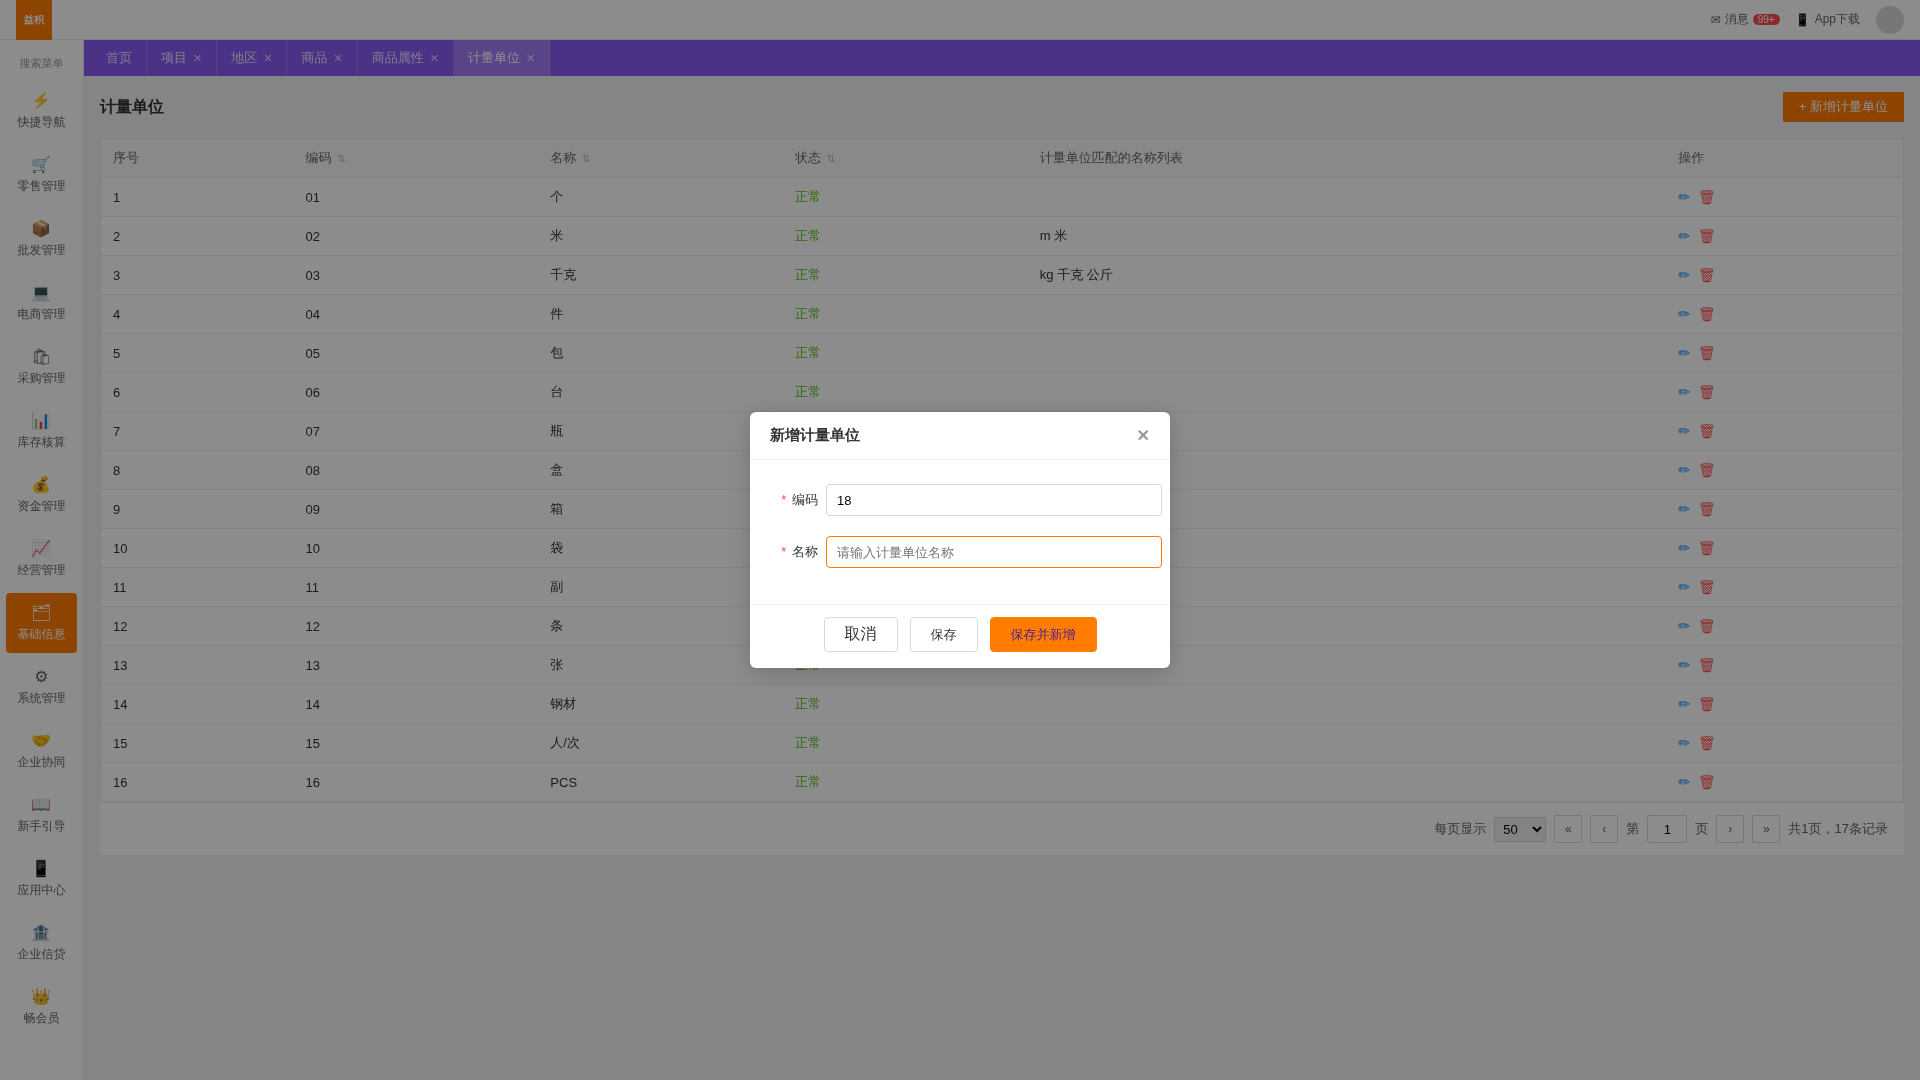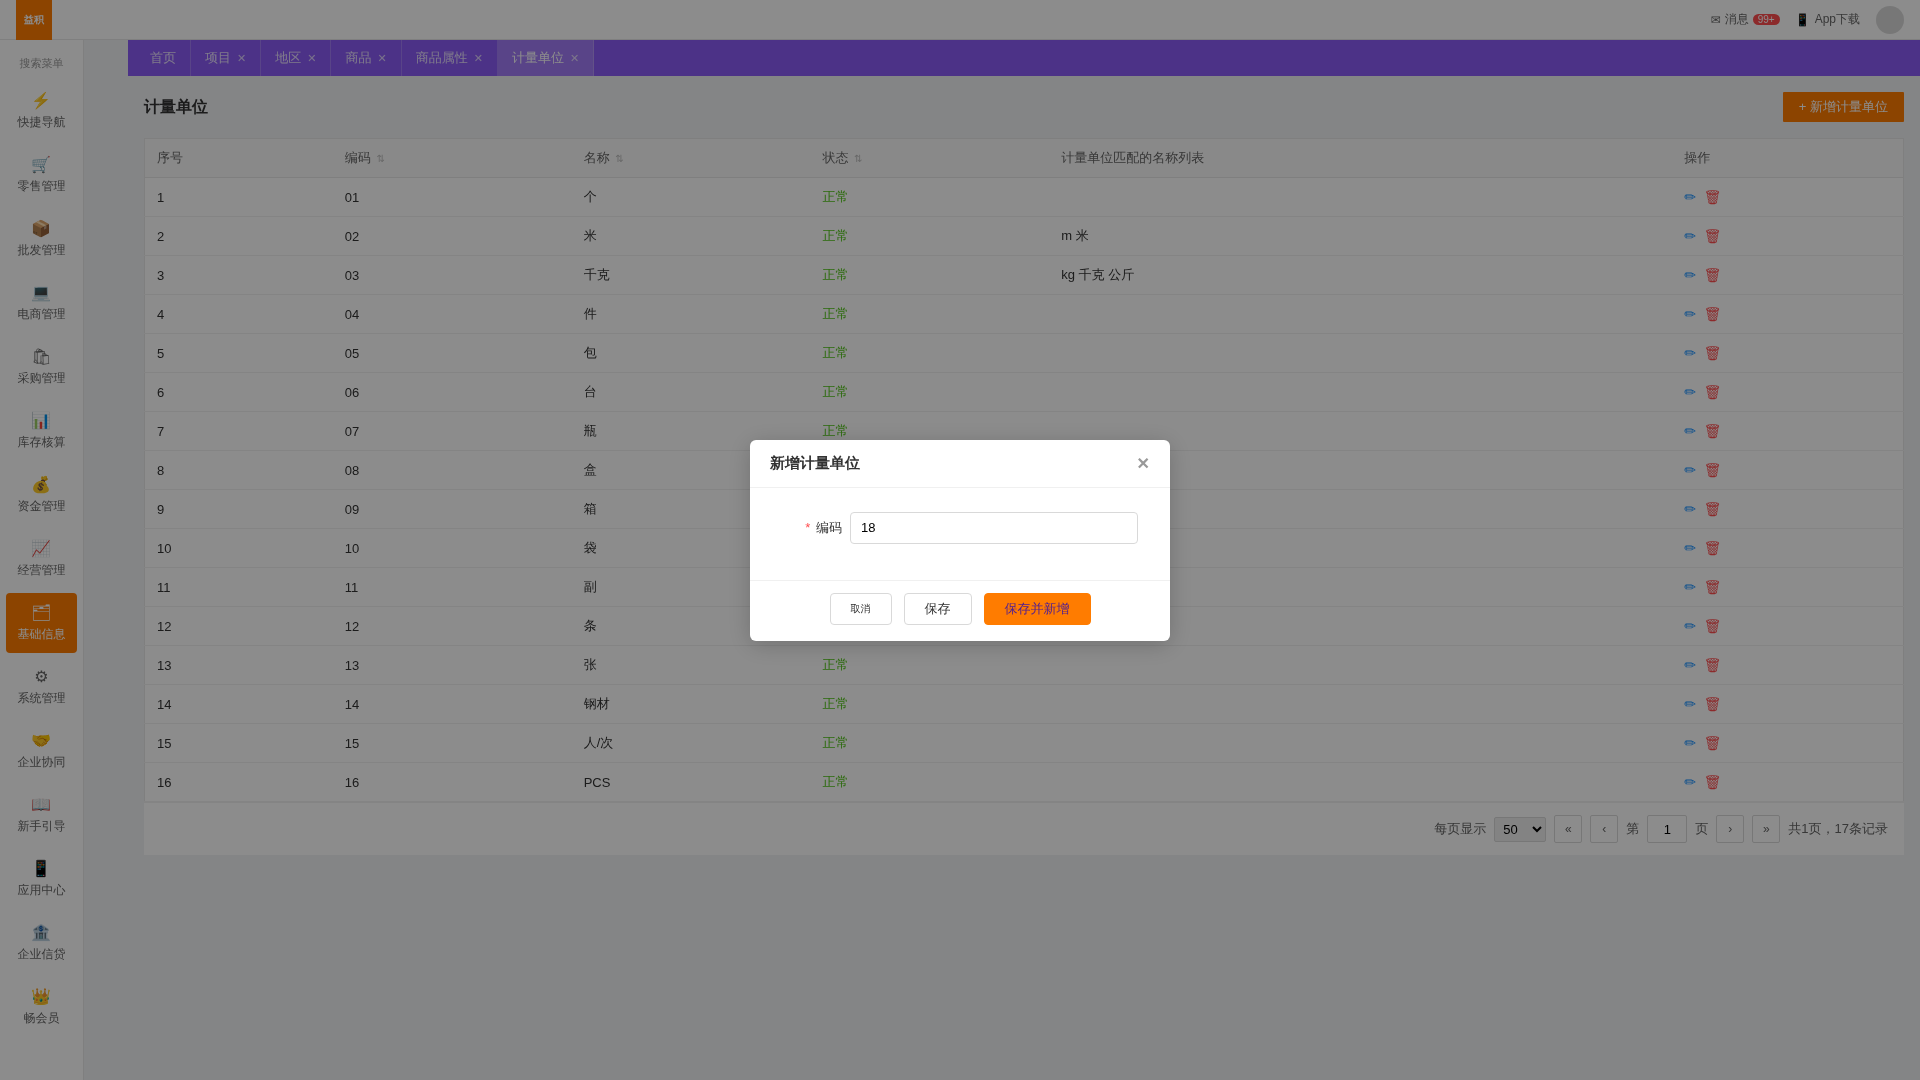--- a/index.html
+++ b/index.html
@@ -17,21 +17,21 @@
     }
     .top-bar-left { display: flex; align-items: center; gap: 12px; }
     .logo-area { display: flex; align-items: center; gap: 8px; }
     .logo-icon { width: 36px; height: 52px; background: #ff7c00; border-radius: 6px; display: flex; align-items: center; justify-content: center; color: white; font-size: 10px; font-weight: bold; }
     .top-bar-right { display: flex; align-items: center; gap: 16px; }
     .top-right-item { display: flex; align-items: center; gap: 4px; font-size: 12px; color: #666; cursor: pointer; }
     .badge { background: #ff4d4f; color: white; border-radius: 10px; padding: 0 5px; font-size: 10px; }
     .avatar { width: 28px; height: 28px; background: #d9d9d9; border-radius: 50%; }
 
     
-    .main-layout { display: flex; height: calc(1080px - 40px); gap: 44px; }
+    .main-layout { display: flex; height: calc(1080px - 40px); }
 
     
     .sidebar {
       width: 84px;
       background: #fff;
       border-right: 1px solid #e8e8e8;
       display: flex;
       flex-direction: column;
       padding-top: 8px;
     }
@@ -156,42 +156,42 @@
       padding: 14px 20px;
       border-bottom: 1px solid #f0f0f0;
       display: flex;
       align-items: center;
       justify-content: space-between;
       font-size: 15px;
       font-weight: bold;
       color: #333;
     }
     .modal-close { cursor: pointer; color: #999; font-size: 16px; }
-    .modal-body { padding: 24px 32px 16px; }
+    .modal-body { padding: 24px 8px 16px; }
     .form-row { display: flex; align-items: center; margin-bottom: 20px; gap: 8px; }
     .form-label { width: 60px; text-align: right; font-size: 13px; color: #333; flex-shrink: 0; }
     .required-star { color: #ff4d4f; margin-right: 2px; }
     .form-input {
       flex: 1;
       height: 32px;
       border: 1px solid #d9d9d9;
       border-radius: 4px;
       padding: 0 10px;
       font-size: 13px;
       outline: none;
     }
     .form-input.active-input { border-color: #ff7c00; }
     .modal-footer {
       padding: 12px 20px 16px;
       display: flex;
       justify-content: center;
       gap: 12px;
       border-top: 1px solid #f0f0f0;
     }
-    .btn-cancel { background: white; border: 1px solid #d9d9d9; color: #333; padding: 6px 20px; border-radius: 4px; cursor: pointer; font-size: 10px; }
+    .btn-cancel { background: white; border: 1px solid #d9d9d9; color: #333; padding: 6px 20px; border-radius: 4px; cursor: pointer; font-size: 16px; }
     .btn-save { background: white; border: 1px solid #d9d9d9; color: #333; padding: 6px 20px; border-radius: 4px; cursor: pointer; font-size: 13px; }
     .btn-save-new { background: #ff7c00; border: 1px solid #ff7c00; color: #4c1d95; padding: 6px 20px; border-radius: 4px; cursor: pointer; font-size: 13px; }
   </style>
 </head>
 <body>
 
 <div class="top-bar">
   <div class="top-bar-left">
     <div class="logo-area">
       <div class="logo-icon">
@@ -564,20 +564,27 @@
       <span class="modal-close">✕</span>
     </div>
     <div class="modal-body">
       <div class="form-row">
         <div class="form-label">
           <span class="required-star">*</span>
           <span>编码</span>
         </div>
         <input type="text" class="form-input" value="18" placeholder="编码" style="">
       </div>
+      <div class="form-row">
+        <div class="form-label">
+          <span class="required-star">*</span>
+          <span>名称</span>
+        </div>
+        <input type="text" class="form-input active-input" placeholder="请输入计量单位名称" style="">
+      </div>
     </div>
     <div class="modal-footer">
       <button class="btn-cancel">取消</button>
       <button class="btn-save">保存</button>
       <button class="btn-save-new">保存并新增</button>
     </div>
   </div>
 </div>
 
 </body></html>

